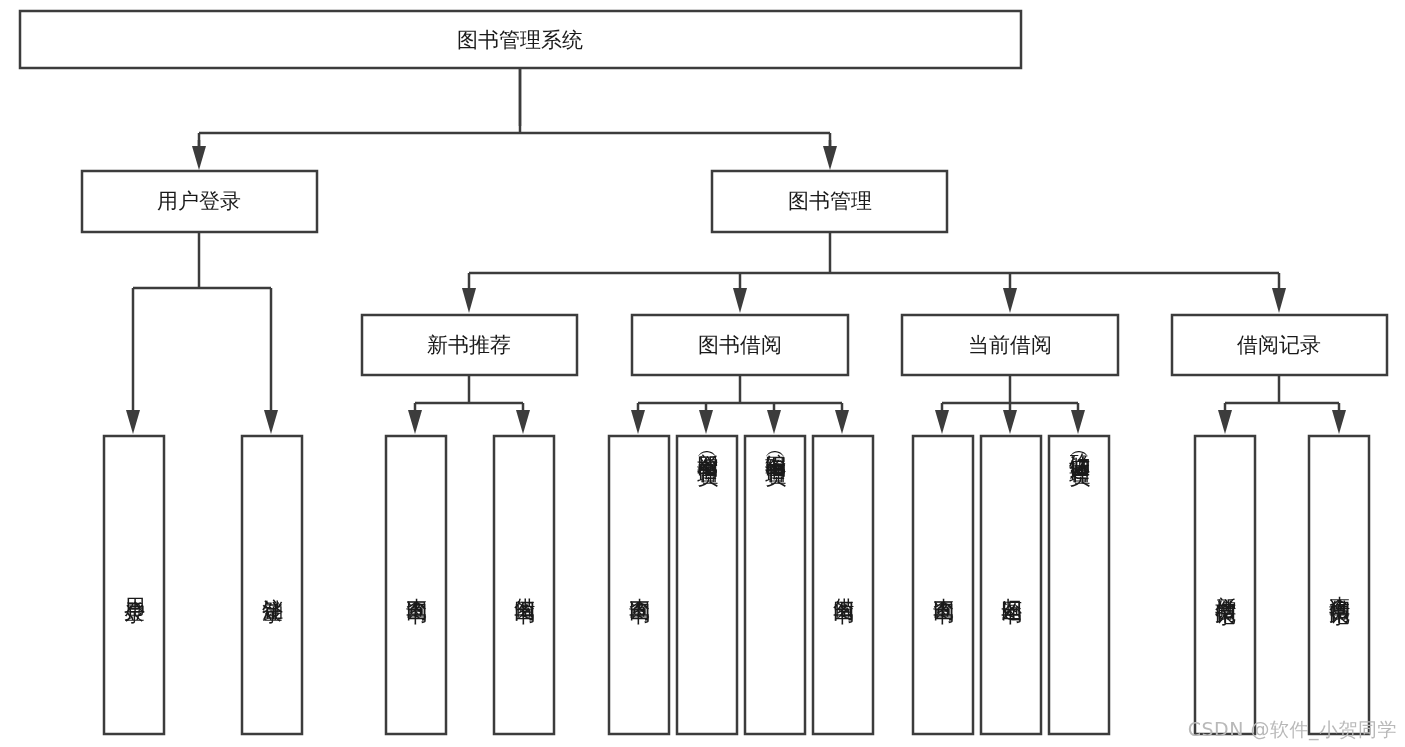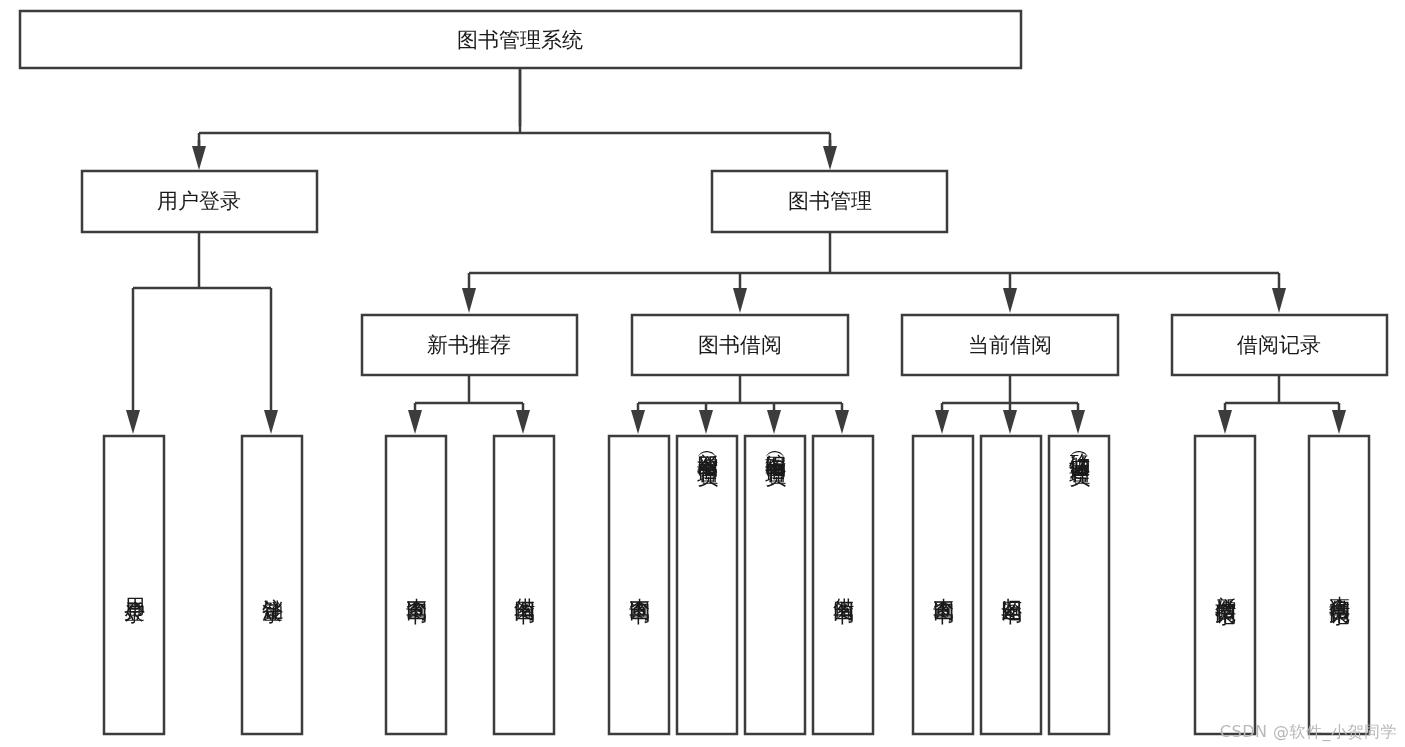--- a/index.html
+++ b/index.html
@@ -64,21 +64,21 @@
     letter-spacing: 2px;
     color: #1a1a1a;
     white-space: nowrap;
     text-align: center;
   }
   .watermark {
     position: absolute;
     right: 8px;
     bottom: 4px;
     font-family: "DejaVu Sans", "Liberation Sans", sans-serif;
-    font-size: 16px;
+    font-size: 19px;
     color: #b9b9b9;
     white-space: nowrap;
     letter-spacing: 0.5px;
   }
 </style>
 </head>
 <body>
 
 <div id="diagram-root">
 

